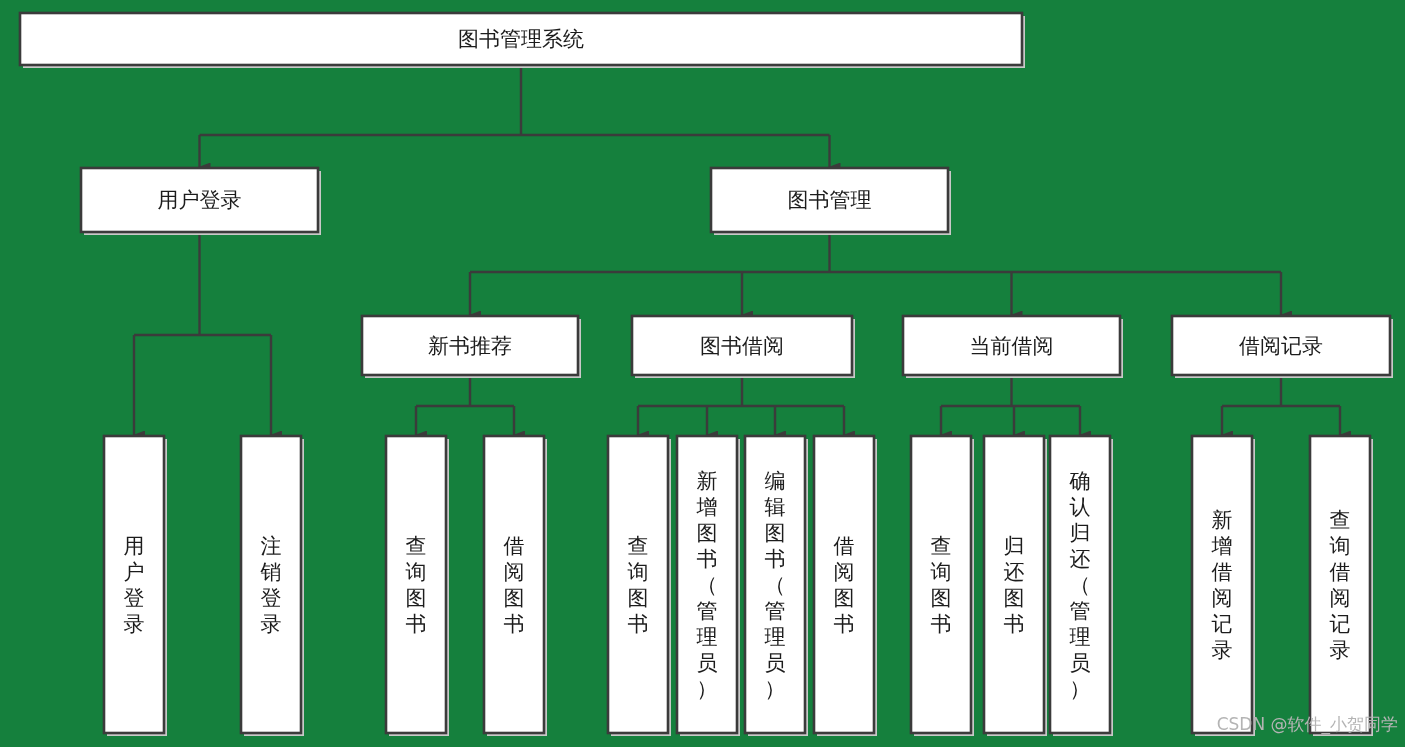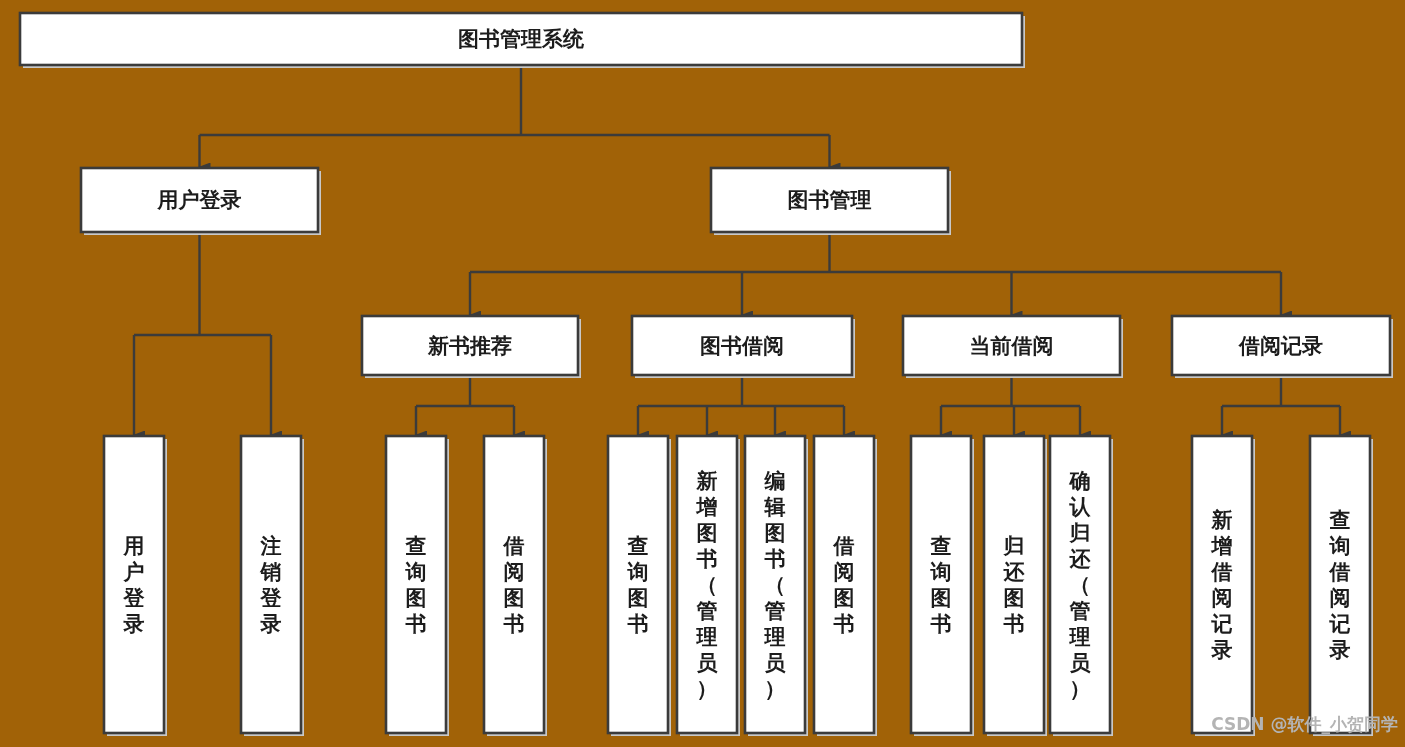--- a/index.html
+++ b/index.html
@@ -8,23 +8,22 @@
     padding: 0;
     background: #ffffff;
   }
   body {
     font-family: "DejaVu Sans", "Liberation Sans", sans-serif;
   }
   #diagram-root {
     position: relative;
     width: 1405px;
     height: 747px;
-    background: #a16207;
+    background: #15803d;
     overflow: hidden;
-    font-weight: bold;
   }
   svg.diagram-canvas {
     position: absolute;
     top: 0;
     left: 0;
     width: 1405px;
     height: 747px;
     display: block;
   }
   .node-rect {

